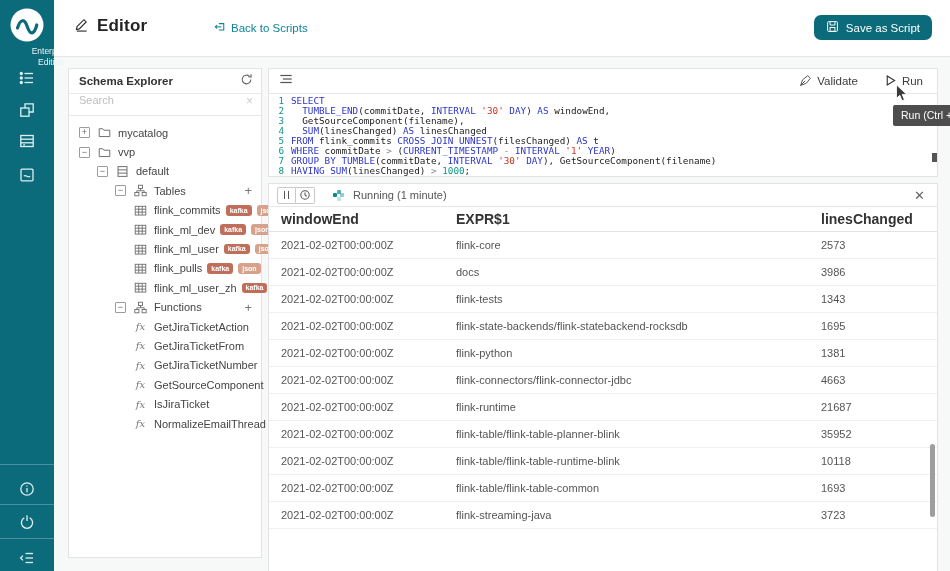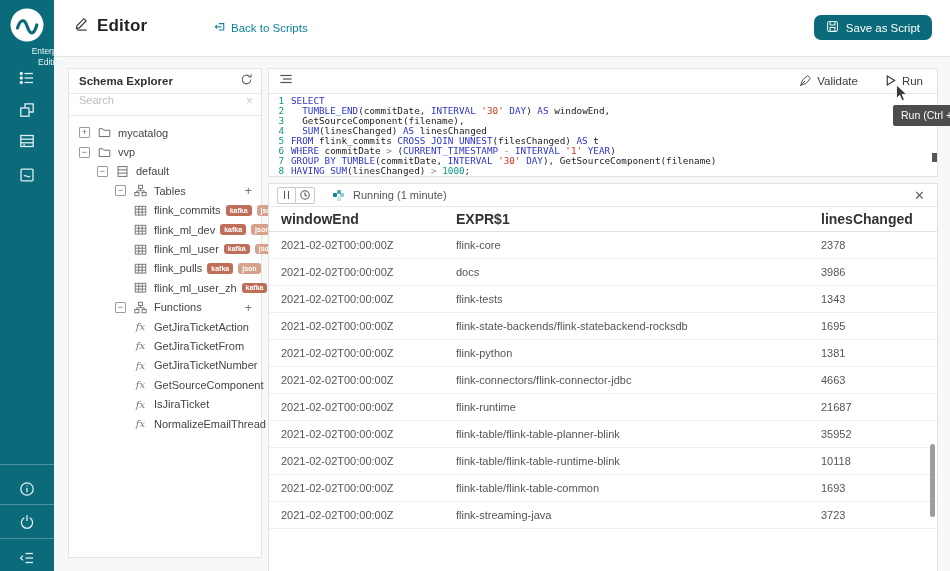--- a/index.html
+++ b/index.html
@@ -11,21 +11,21 @@
   .sidebar { position:absolute; left:0; top:0; width:54px; height:571px; background:#0b6b7b; }
   .logo { position:absolute; left:9px; top:7px; width:36px; height:36px; }
   .brand { position:absolute; top:46px; left:0; width:54px; text-align:center; color:#eaf6f7;
            font-size:8.5px; line-height:11px;margin-left:24px; }
   .snav { position:absolute; left:0; width:54px; height:26px; display:flex; align-items:center; justify-content:center; cursor:pointer; }
   .snav svg { display:block; }
   .sdivider { position:absolute; left:0; width:54px; height:1px; background:rgba(255,255,255,.25); }
 
   
   .tophdr { position:absolute; left:54px; top:0; width:896px; height:57px; background:#fff; border-bottom:1px solid #e6e6e6; }
-  .hdr-title-wrap { position:absolute; left:20px; top:16px; display:flex; align-items:flex-start; gap:8px; }
+  .hdr-title-wrap { position:absolute; left:20px; top:16px; display:flex; align-items:flex-end; gap:8px; }
   .hdr-title { font-size:17px; font-weight:bold; color:#222; letter-spacing:.2px; }
   .back-link { position:absolute; left:160px; top:21px; display:flex; align-items:center; gap:5px;
                color:#0e8498; font-size:11.5px; cursor:pointer; }
   .save-btn { position:absolute; right:18px; top:15px; height:25px; padding:12px 12px; background:#0b6b7b; border:none;
               border-radius:7px; color:#fff; font-size:11.5px; display:flex; align-items:center; gap:7px; cursor:pointer;
               font-family:"Liberation Sans", sans-serif; }
 
   .panel { position:absolute; background:#fff; border:1px solid #e3e3e3; }
 
   
@@ -442,21 +442,21 @@
     </div>
     <div class="rgrid res-header">
       <span>windowEnd</span>
       <span>EXPR$1</span>
       <span>linesChanged</span>
     </div>
     <div>
         <div class="rgrid rrow">
           <span>2021-02-02T00:00:00Z</span>
           <span>flink-core</span>
-          <span>2378</span>
+          <span>2573</span>
         </div>
         <div class="rgrid rrow">
           <span>2021-02-02T00:00:00Z</span>
           <span>docs</span>
           <span>3986</span>
         </div>
         <div class="rgrid rrow">
           <span>2021-02-02T00:00:00Z</span>
           <span>flink-tests</span>
           <span>1343</span>

